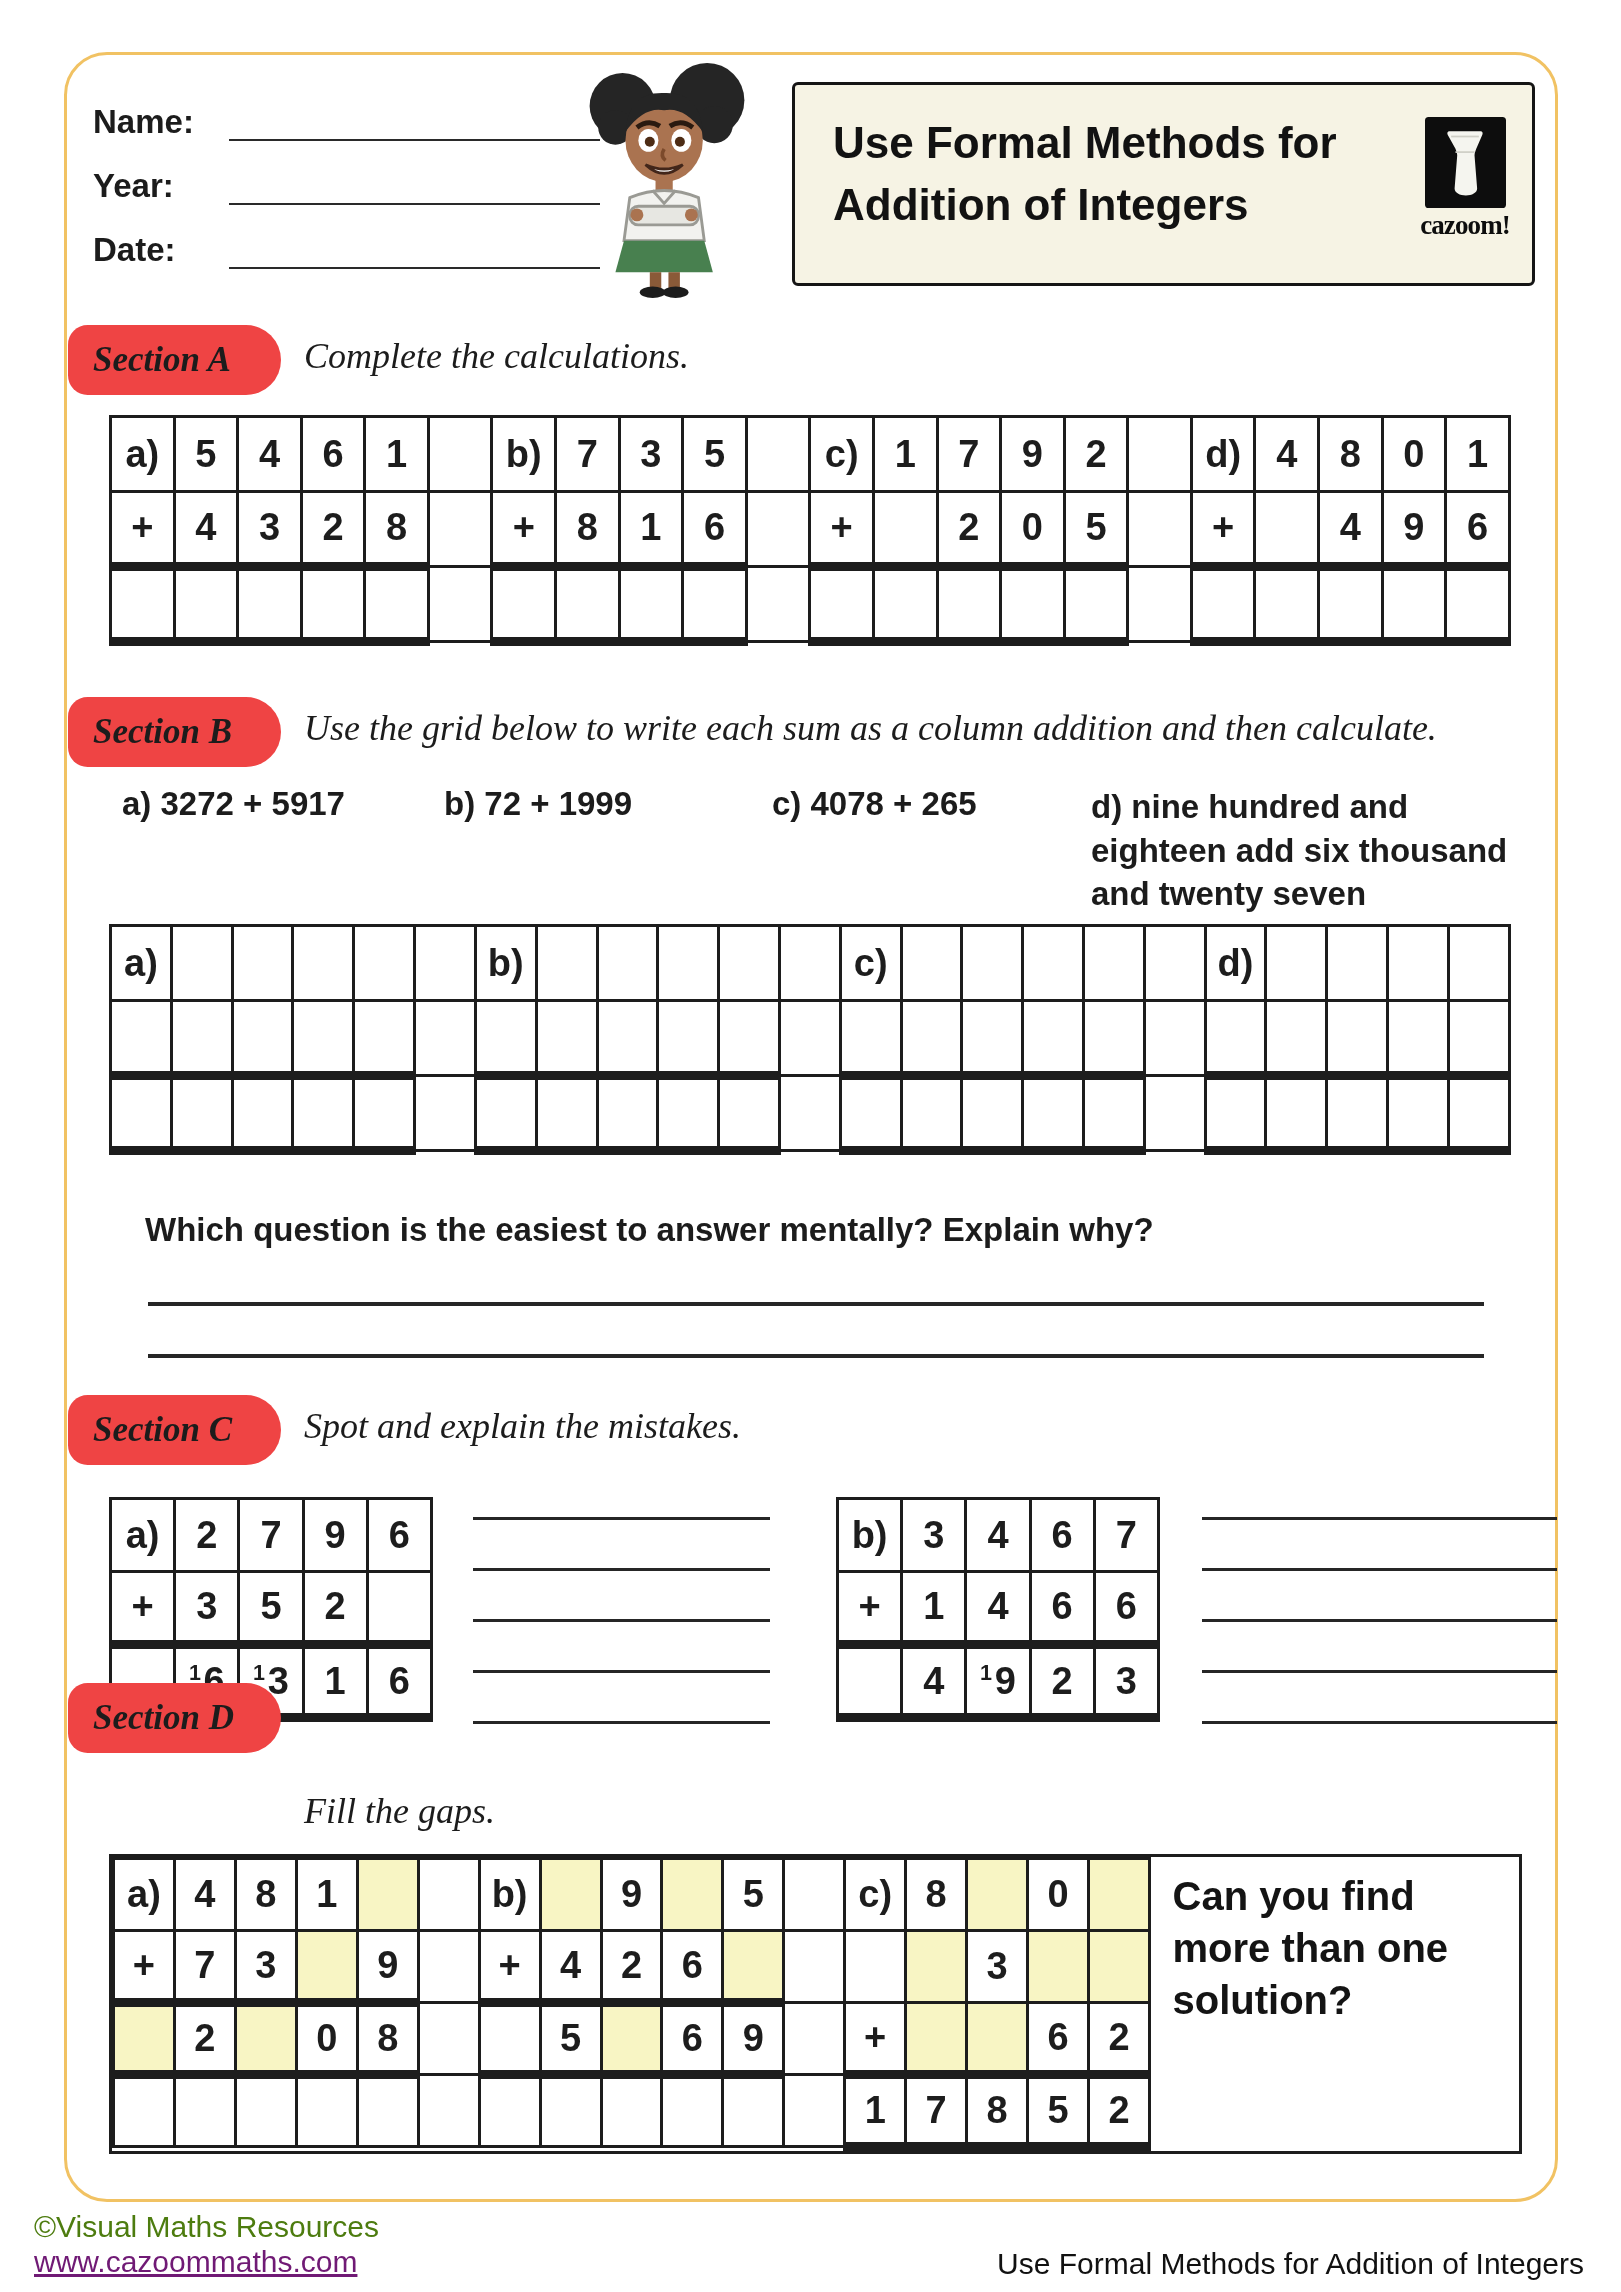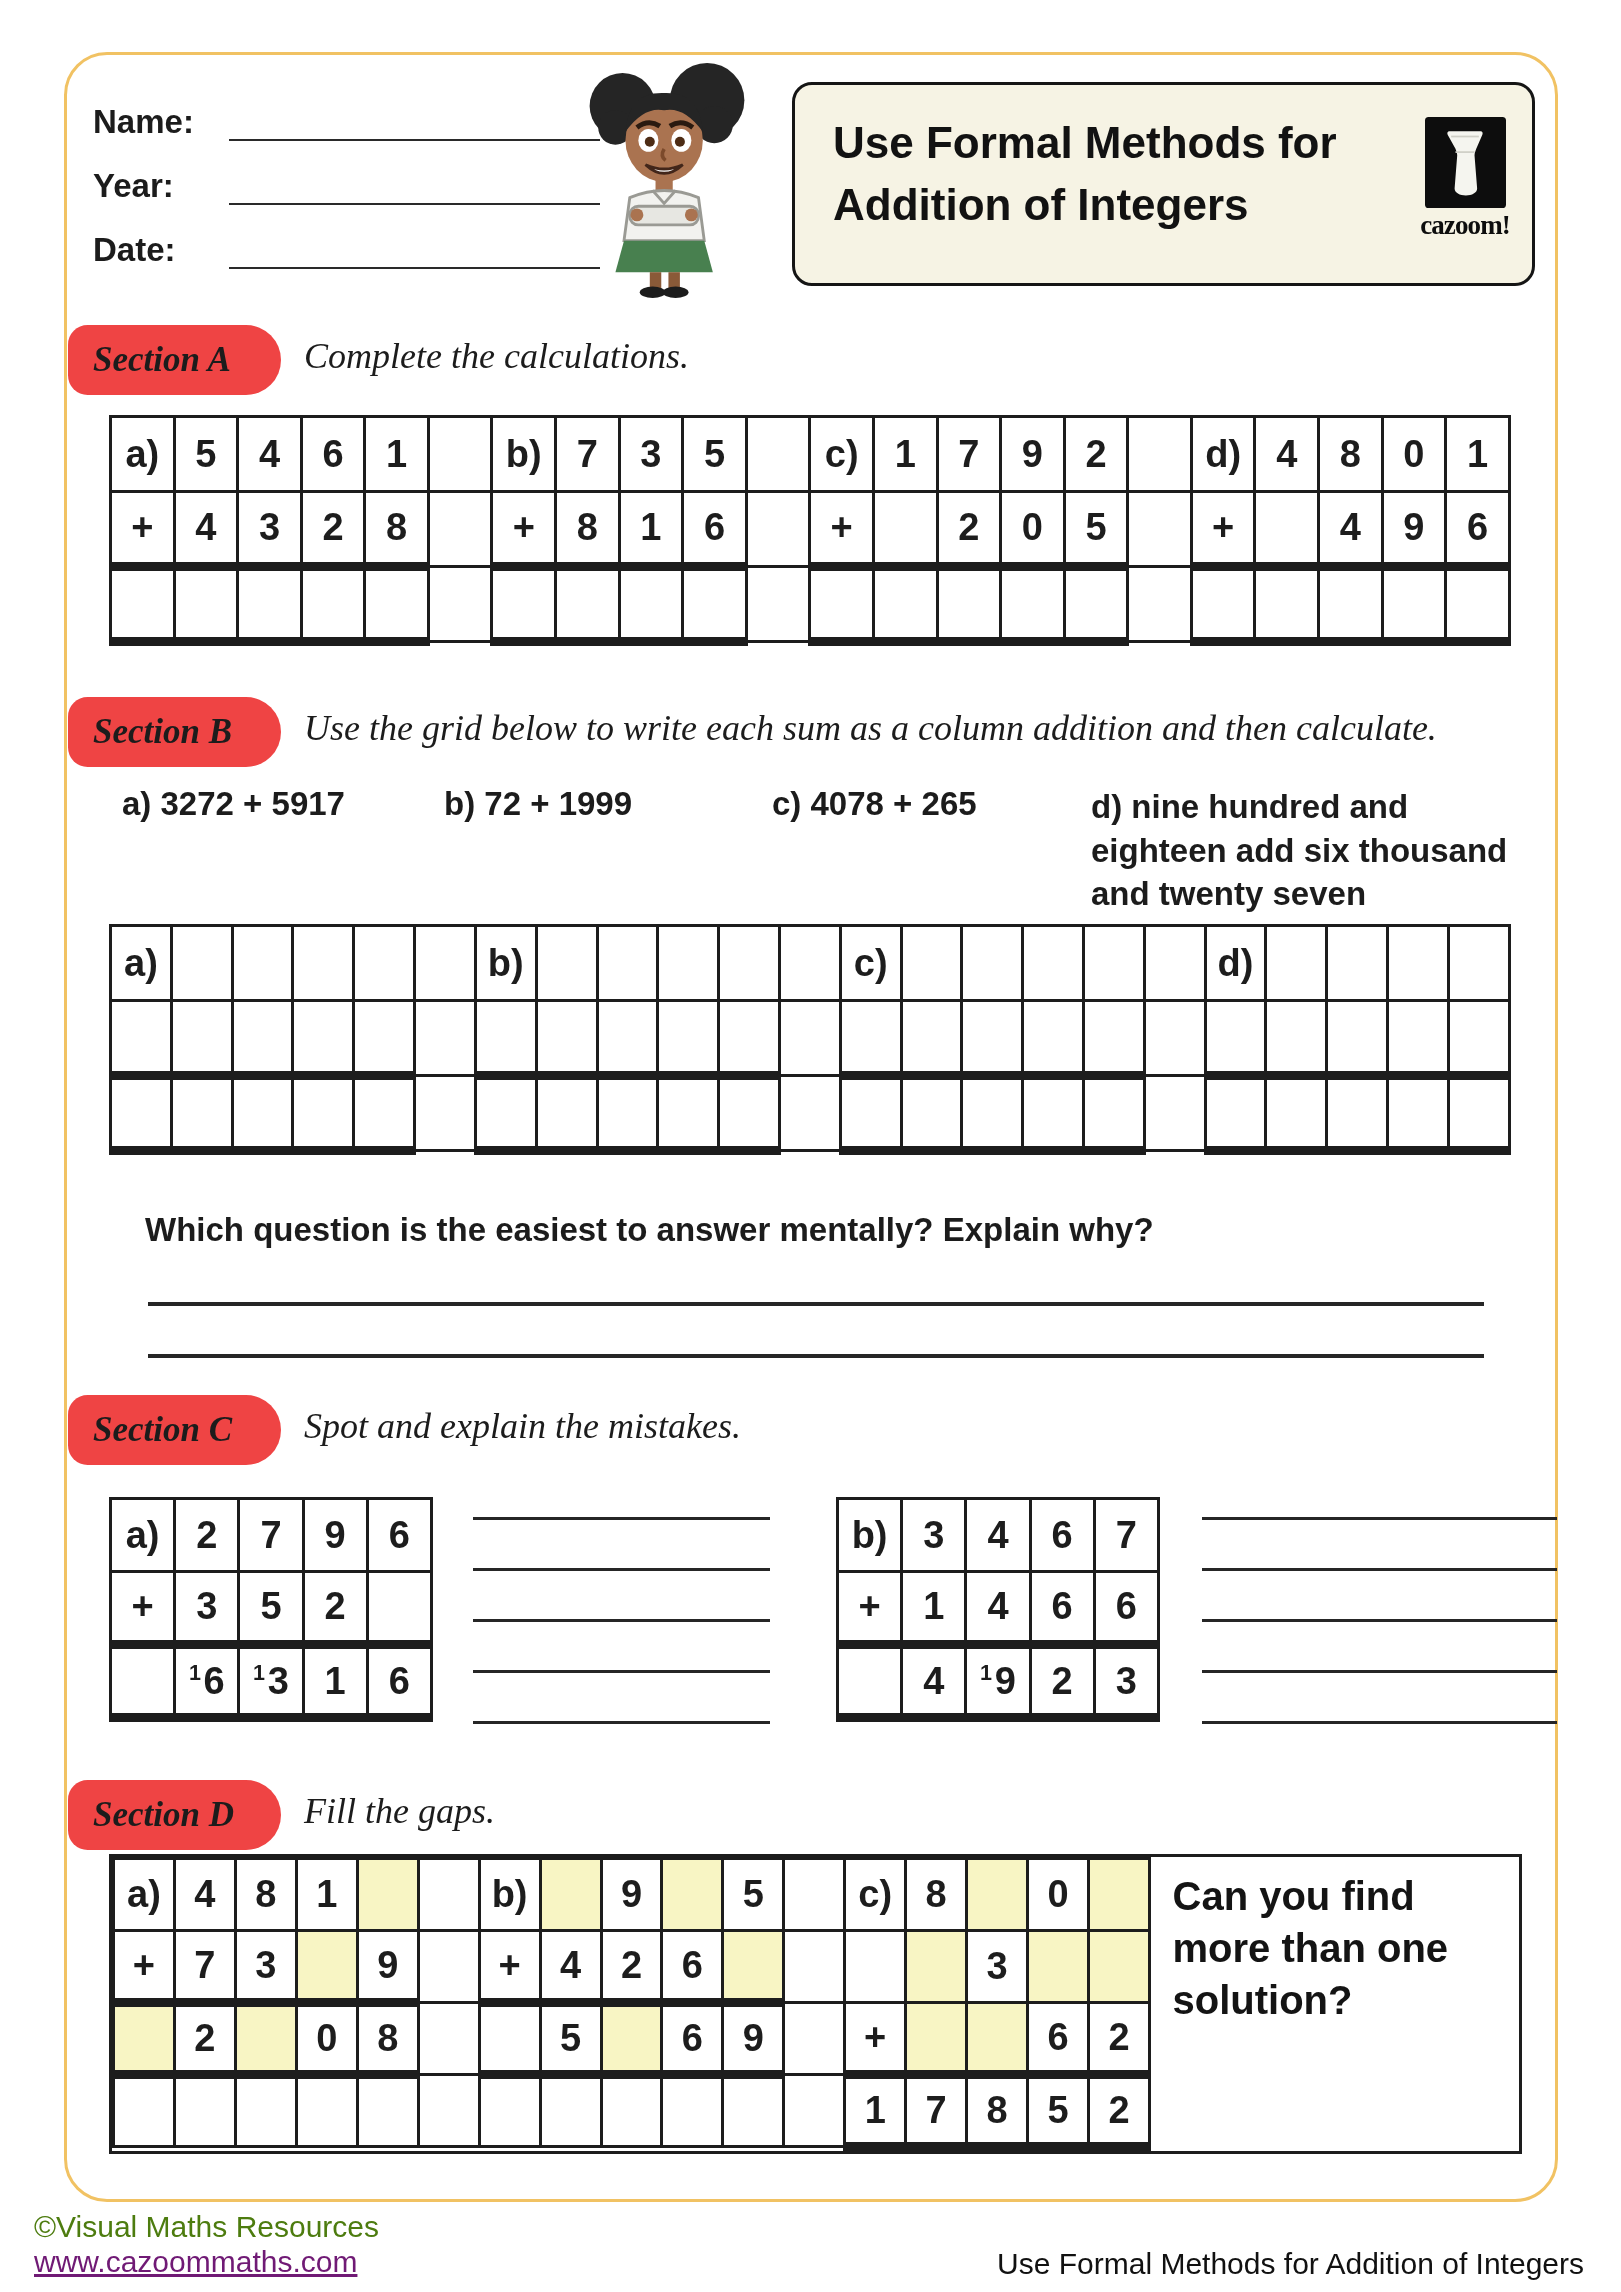--- a/index.html
+++ b/index.html
@@ -8,40 +8,40 @@
   .frame{position:absolute;left:64px;top:52px;width:1488px;height:2144px;
          border:3.6px solid #f1c263;border-radius:43px;}
 
   
   .fields{position:absolute;left:93px;top:100px;}
   .frow{display:flex;align-items:flex-end;margin-bottom:23px;height:41px;}
   .flabel{font-weight:bold;font-size:33px;width:136px;color:#1c1c1c;margin-top:47px;}
   .fline{width:371px;border-bottom:2.7px solid #2a2a2a;height:36px;}
   .character{position:absolute;left:579px;top:63px;}
   .titlebox{position:absolute;left:792px;top:82px;width:743px;height:204px;background:#f6f3e4;
-            border:3.6px solid #151515;border-radius:20px;display:flex;box-sizing:border-box;}
+            border:3.6px solid #151515;border-radius:6px;display:flex;box-sizing:border-box;}
   .titletext{flex:1;padding:27px 0 0 38px;font-size:44px;font-weight:bold;line-height:1.42;color:#121212;}
   .logocol{width:134px;padding-top:32px;text-align:center;}
   .logosq{width:81px;height:91px;background:#0d0d0d;margin:0 auto;border-radius:3.6px;
           display:flex;align-items:center;justify-content:center;}
   .logotext{font-family:"Liberation Serif",serif;font-weight:bold;font-size:27px;margin-top:1.8px;
             letter-spacing:-0.9px;color:#0d0d0d;}
 
   
   .pill{position:absolute;left:68px;width:213px;height:70px;background:#ef4444;
         border-radius:23px 41px 41px 23px;display:flex;align-items:center;
         padding-left:25px;box-sizing:border-box;}
   .pill span{font-family:"Liberation Serif",serif;font-style:italic;font-weight:bold;
              font-size:35px;color:#1c1c1c;}
   .instr{position:absolute;left:304px;font-family:"Liberation Serif",serif;font-style:italic;
          font-size:36px;color:#1c1c1c;}
   .pillA{top:325px}.instrA{top:335px}
   .pillB{top:697px}.instrB{top:707px}
   .pillC{top:1395px}.instrC{top:1405px}
-  .pillD{top:1780px}.instrD{top:1790px}
+  .pillD{top:1683px}.instrD{top:1790px}
 
   
   .cellgrid{border-collapse:collapse;table-layout:fixed;background:#fff;}
   .cellgrid td{border:3.6px solid #1d1d1d;text-align:center;vertical-align:middle;
                font-weight:bold;font-size:38px;color:#1d1d1d;padding:0;overflow:hidden;}
   .cellgrid td.tt{border-top-width:9.9px;}
   .cellgrid td.tb{border-bottom-width:9.9px;}
   .cellgrid td.hl{background:#f8f5c4;}
   .carry{font-size:21.5px;font-weight:bold;vertical-align:13.4px;margin-right:2.7px;}
   .ga,.gb{width:1402px;}  .ga tr,.gb tr{height:75px;}

